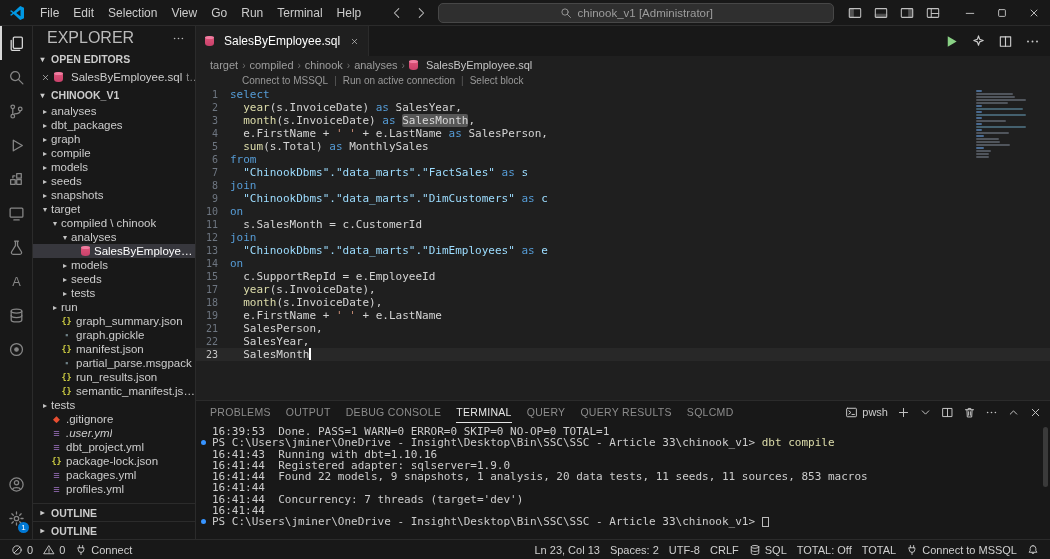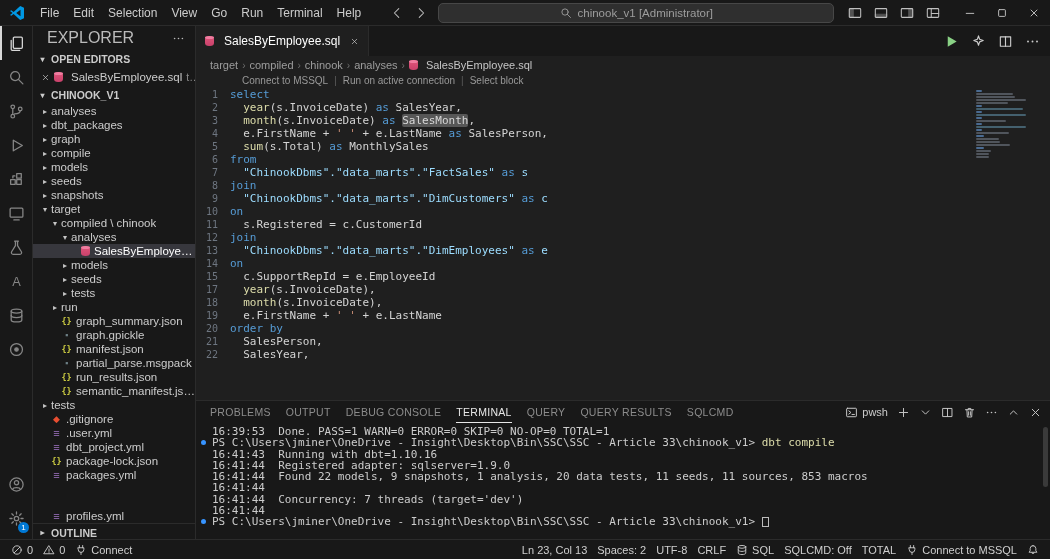--- a/index.html
+++ b/index.html
@@ -407,41 +407,41 @@
       </div>
       <div class="tree-row" style="padding-left: 6px;">
         <span class="chev">▸</span>
         <span class="tree-label">tests</span>
       </div>
       <div class="tree-row" style="padding-left: 6px;">
         <span class="chev">&nbsp;</span>
         <span class="fi fi-git"></span>
         <span class="tree-label">.gitignore</span>
       </div>
-      <div class="tree-row" style="padding-left: 6px;">
+      <div class="tree-row" style="padding-left: 6px; font-style: italic;">
         <span class="chev">&nbsp;</span>
         <span class="fi fi-yml"></span>
         <span class="tree-label">.user.yml</span>
       </div>
       <div class="tree-row" style="padding-left: 6px;">
         <span class="chev">&nbsp;</span>
         <span class="fi fi-yml"></span>
         <span class="tree-label">dbt_project.yml</span>
       </div>
       <div class="tree-row" style="padding-left: 6px;">
         <span class="chev">&nbsp;</span>
         <span class="fi fi-json"></span>
         <span class="tree-label">package-lock.json</span>
       </div>
       <div class="tree-row" style="padding-left: 6px;">
         <span class="chev">&nbsp;</span>
         <span class="fi fi-yml"></span>
         <span class="tree-label">packages.yml</span>
       </div>
-      <div class="tree-row" style="padding-left: 6px; margin-top: 27px;">
+      <div class="tree-row" style="padding-left: 6px;">
         <span class="chev">&nbsp;</span>
         <span class="fi fi-yml"></span>
         <span class="tree-label">profiles.yml</span>
       </div>
     </div>
   <div class="section-head bottom-sec" id="outline-head">
     <span class="sec-chev">▸</span>
     <span>OUTLINE</span>
   </div>
   <div class="section-head bottom-sec">
@@ -513,31 +513,31 @@
         <div class="c-line"><span class="ln">1</span><span class="code"><span class="tok-k">select</span></span></div>
         <div class="c-line"><span class="ln">2</span><span class="code"><span class="tok-p">  </span><span class="tok-f">year</span><span class="tok-p">(s.InvoiceDate) </span><span class="tok-k">as</span><span class="tok-p"> SalesYear,</span></span></div>
         <div class="c-line"><span class="ln">3</span><span class="code"><span class="tok-p">  </span><span class="tok-f">month</span><span class="tok-p">(s.InvoiceDate) </span><span class="tok-k">as</span><span class="tok-p"> </span><span class="tok-h">SalesMonth</span><span class="tok-p">,</span></span></div>
         <div class="c-line"><span class="ln">4</span><span class="code"><span class="tok-p">  e.FirstName + </span><span class="tok-s">' '</span><span class="tok-p"> + e.LastName </span><span class="tok-k">as</span><span class="tok-p"> SalesPerson,</span></span></div>
         <div class="c-line"><span class="ln">5</span><span class="code"><span class="tok-p">  </span><span class="tok-f">sum</span><span class="tok-p">(s.Total) </span><span class="tok-k">as</span><span class="tok-p"> MonthlySales</span></span></div>
         <div class="c-line"><span class="ln">6</span><span class="code"><span class="tok-k">from</span></span></div>
         <div class="c-line"><span class="ln">7</span><span class="code"><span class="tok-p">  </span><span class="tok-q">"ChinookDbms"."data_marts"."FactSales"</span><span class="tok-k"> as </span><span class="tok-q">s</span></span></div>
         <div class="c-line"><span class="ln">8</span><span class="code"><span class="tok-k">join</span></span></div>
         <div class="c-line"><span class="ln">9</span><span class="code"><span class="tok-p">  </span><span class="tok-q">"ChinookDbms"."data_marts"."DimCustomers"</span><span class="tok-k"> as </span><span class="tok-q">c</span></span></div>
         <div class="c-line"><span class="ln">10</span><span class="code"><span class="tok-k">on</span></span></div>
-        <div class="c-line"><span class="ln">11</span><span class="code"><span class="tok-p">  s.Registered = c.CustomerId</span></span></div>
+        <div class="c-line"><span class="ln">11</span><span class="code"><span class="tok-p">  s.SalesMonth = c.CustomerId</span></span></div>
         <div class="c-line"><span class="ln">12</span><span class="code"><span class="tok-k">join</span></span></div>
         <div class="c-line"><span class="ln">13</span><span class="code"><span class="tok-p">  </span><span class="tok-q">"ChinookDbms"."data_marts"."DimEmployees"</span><span class="tok-k"> as </span><span class="tok-q">e</span></span></div>
         <div class="c-line"><span class="ln">14</span><span class="code"><span class="tok-k">on</span></span></div>
         <div class="c-line"><span class="ln">15</span><span class="code"><span class="tok-p">  c.SupportRepId = e.EmployeeId</span></span></div>
         <div class="c-line"><span class="ln">17</span><span class="code"><span class="tok-p">  </span><span class="tok-f">year</span><span class="tok-p">(s.InvoiceDate),</span></span></div>
         <div class="c-line"><span class="ln">18</span><span class="code"><span class="tok-p">  </span><span class="tok-f">month</span><span class="tok-p">(s.InvoiceDate),</span></span></div>
         <div class="c-line"><span class="ln">19</span><span class="code"><span class="tok-p">  e.FirstName + </span><span class="tok-s">' '</span><span class="tok-p"> + e.LastName</span></span></div>
-        <div class="c-line"><span class="ln">20</span><span class="code"><span class="tok-k">order by</span></span></div>
         <div class="c-line"><span class="ln">21</span><span class="code"><span class="tok-p">  SalesPerson,</span></span></div>
         <div class="c-line"><span class="ln">22</span><span class="code"><span class="tok-p">  SalesYear,</span></span></div>
+        <div class="c-line cur-line"><span class="ln">23</span><span class="code"><span class="tok-p">  SalesMonth</span><span class="caret"></span></span></div>
       </div>
     <div id="minimap">
         <div class="mm-line" style="width: 6.3px; background: rgb(74, 107, 146);"></div>
         <div class="mm-line" style="width: 36.75px; background: rgb(80, 85, 92);"></div>
         <div class="mm-line" style="width: 38.85px; background: rgb(80, 85, 92);"></div>
         <div class="mm-line" style="width: 50.4px; background: rgb(80, 85, 92);"></div>
         <div class="mm-line" style="width: 31.5px; background: rgb(80, 85, 92);"></div>
         <div class="mm-line" style="width: 6px; background: rgb(74, 107, 146);"></div>
         <div class="mm-line" style="width: 47.25px; background: rgb(68, 96, 110);"></div>
         <div class="mm-line" style="width: 6px; background: rgb(74, 107, 146);"></div>
@@ -680,21 +680,21 @@
         <span class="sb-ic">
           <svg viewBox="0 0 16 16" fill="none" stroke="currentColor" stroke-width="1.2" stroke-linecap="round" stroke-linejoin="round">
             <ellipse cx="8" cy="3.8" rx="5" ry="1.9"></ellipse>
             <path d="M3 3.8v8.4c0 1 2.2 1.9 5 1.9s5-.9 5-1.9V3.8"></path>
             <path d="M3 8c0 1 2.2 1.9 5 1.9S13 9 13 8"></path>
           </svg>
         </span>
         <span>SQL</span>
       </span>
       <span class="sb-item">
-        <span>SQLCMD: Off</span>
+        <span>TOTAL: Off</span>
       </span>
       <span class="sb-item">
         <span>TOTAL</span>
       </span>
       <span class="sb-item">
         <span class="sb-ic">
           <svg viewBox="0 0 16 16" fill="none" stroke="currentColor" stroke-width="1.2" stroke-linecap="round" stroke-linejoin="round">
             <path d="M5.8 2v3M10.2 2v3M4.2 5h7.6v2.4a3.8 3.8 0 01-7.6 0zM8 11.2V14"></path>
           </svg>
         </span>

